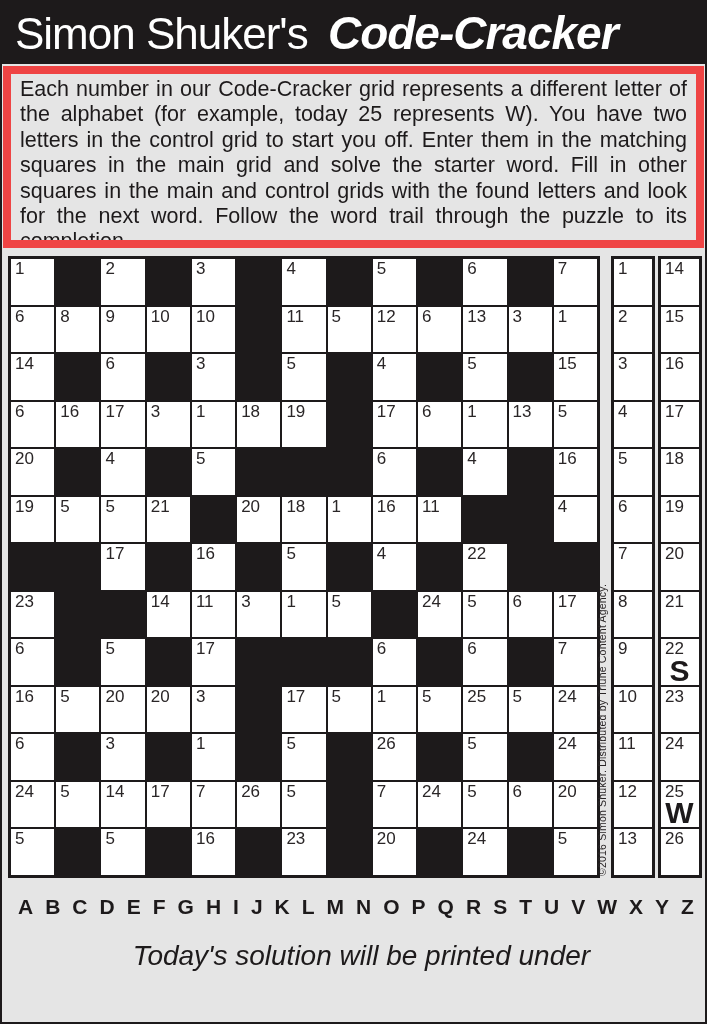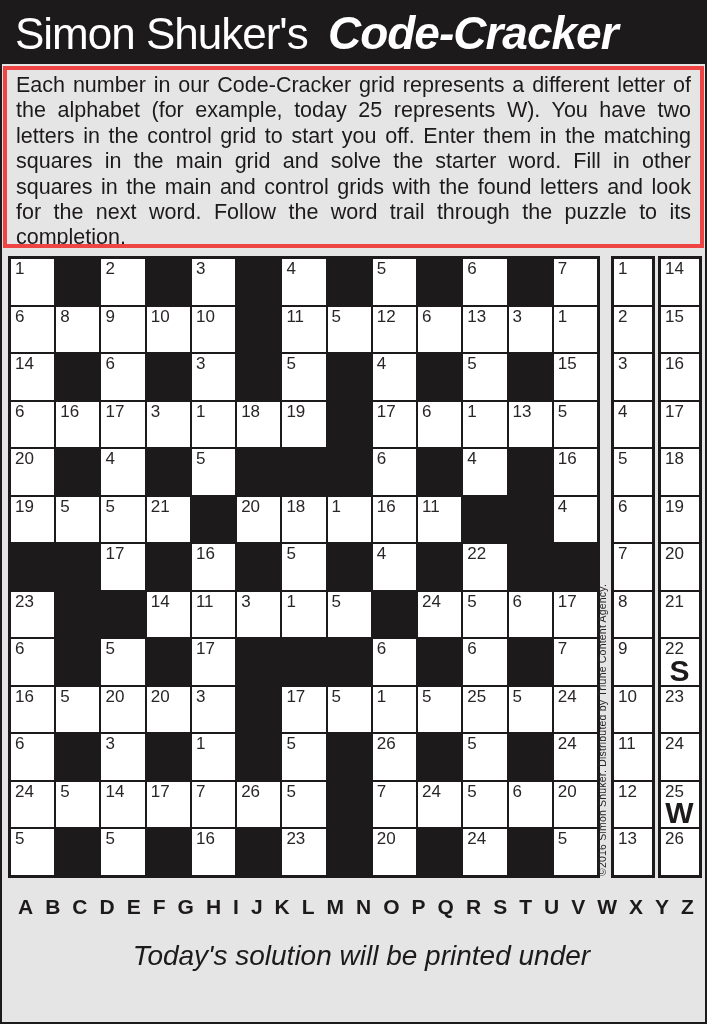--- a/index.html
+++ b/index.html
@@ -17,21 +17,21 @@
     background: #1d1a1b;
     color: #fff;
     white-space: nowrap;
     padding-left: 13px;
     line-height: 63px;
   }
   .masthead .t-reg  { font-size: 44px; font-weight: 500; letter-spacing: -1px; }
   .masthead .t-bold { font-size: 46px; font-weight: bold; font-style: italic; letter-spacing: -1px; }
   .instructions {
     margin: 2px 1px 0 1px;
-    border: 4px solid #ef4444;
+    border: 8px solid #ef4444;
     height: 182px;
     padding: 3px 9px 0 9px;
     font-size: 21.5px;
     line-height: 25.4px;
     text-align: justify;
     color: #1d1a1b;
     overflow: hidden;
   }
   
   .main-grid {

